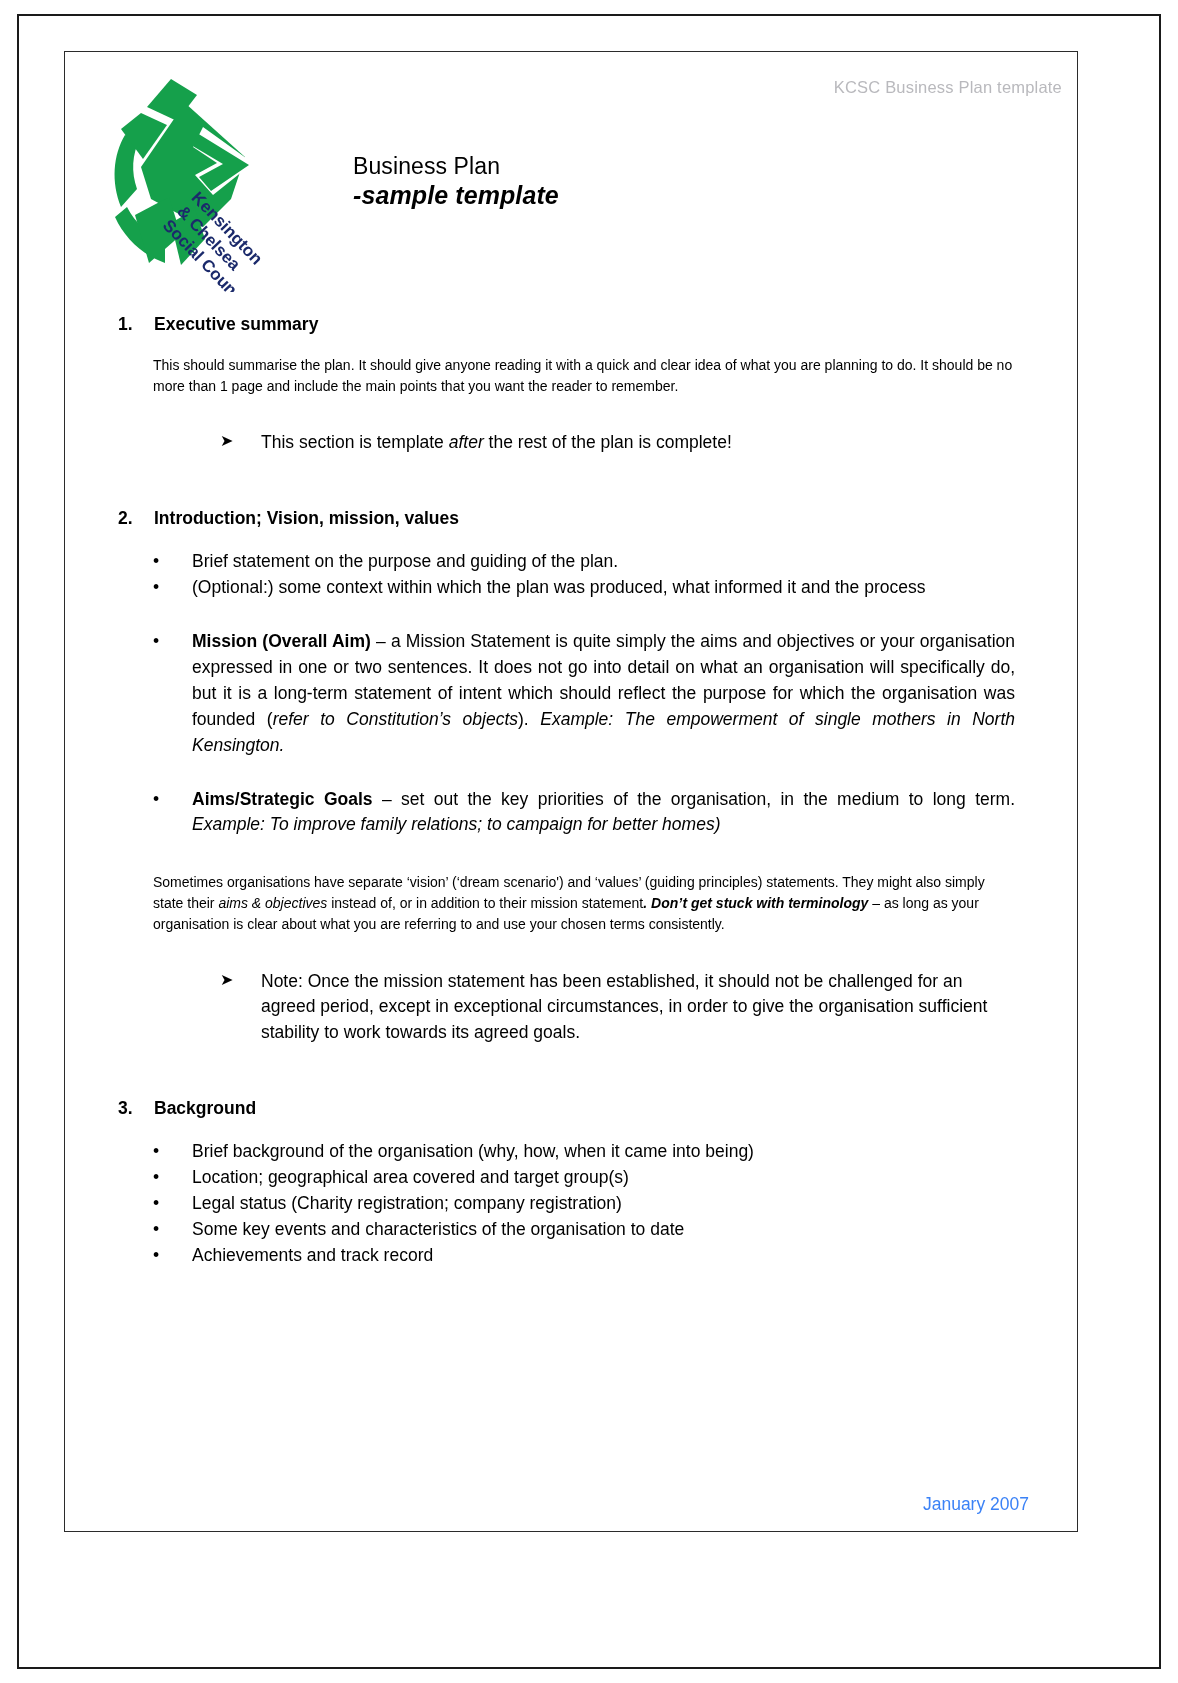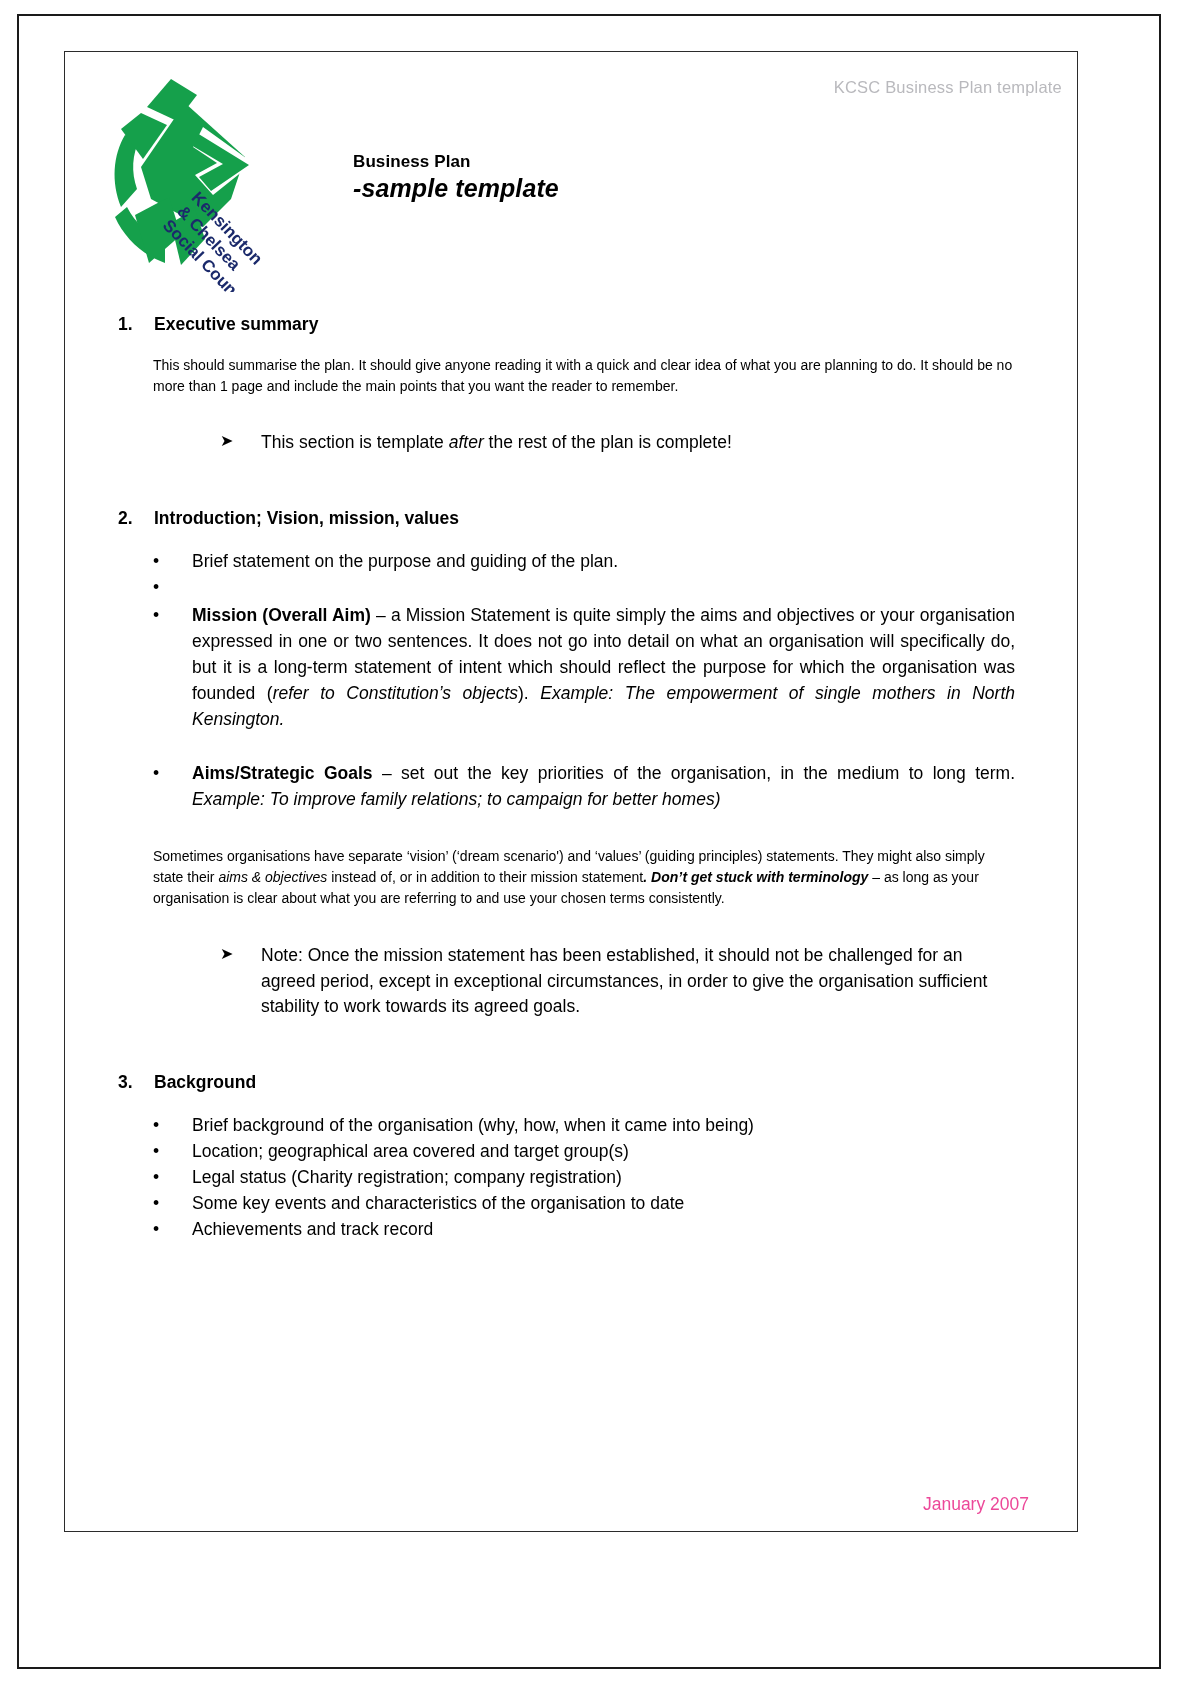--- a/index.html
+++ b/index.html
@@ -71,22 +71,22 @@
   .logo-svg { display: block; }
 
   
   .title-block {
     position: absolute;
     left: 288px;
     top: 100px;
     line-height: 1.22;
   }
   .title-line1 {
-    font-size: 17px;
-    font-weight: bold;
+    font-size: 23px;
+    font-weight: normal;
     letter-spacing: 0.1px;
   }
   .title-line2 {
     font-size: 25px;
     font-weight: bold;
     font-style: italic;
     letter-spacing: 0.1px;
   }
 
   
@@ -168,21 +168,21 @@
   b, strong { font-weight: bold; margin-top: 10px; }
   i, em { font-style: italic; }
   .bi { font-weight: bold; font-style: italic; }
 
   
   .doc-footer {
     position: absolute;
     right: 48px;
     bottom: 16px;
     font-size: 17.5px;
-    color: #ec4899;
+    color: #3b82f6;
     white-space: nowrap;
   }
 </style>
 </head>
 <body>
 
 <div class="screen">
   <div class="page-frame">
     <div class="page">
       <div class="page-inner">
@@ -246,20 +246,21 @@
               <span class="sec-title">Introduction; Vision, mission, values</span>
             </div>
 
             <ul class="bullets">
               <li>
                 <span class="mark">•</span>
                 <span>Brief statement on the purpose and guiding of the plan.</span>
               </li>
               <li>
                 <span class="mark">•</span>
+                <span>(Optional:) some context within which the plan was produced, what informed it and the process</span>
               </li>
             </ul>
 
             <div class="gap-28"></div>
 
             <ul class="bullets">
               <li class="just">
                 <span class="mark">•</span><b>Mission (Overall Aim)</b><span> – a Mission Statement is quite simply the aims and objectives or your organisation expressed in one or two sentences. It does not go into detail on what an organisation will specifically do, but it is a long-term statement of intent which should reflect the purpose for which the organisation was founded (</span><i>refer to Constitution’s objects</i><span>).&nbsp;</span><i>Example: The empowerment of single mothers in North Kensington.</i>
               </li>
             </ul>

